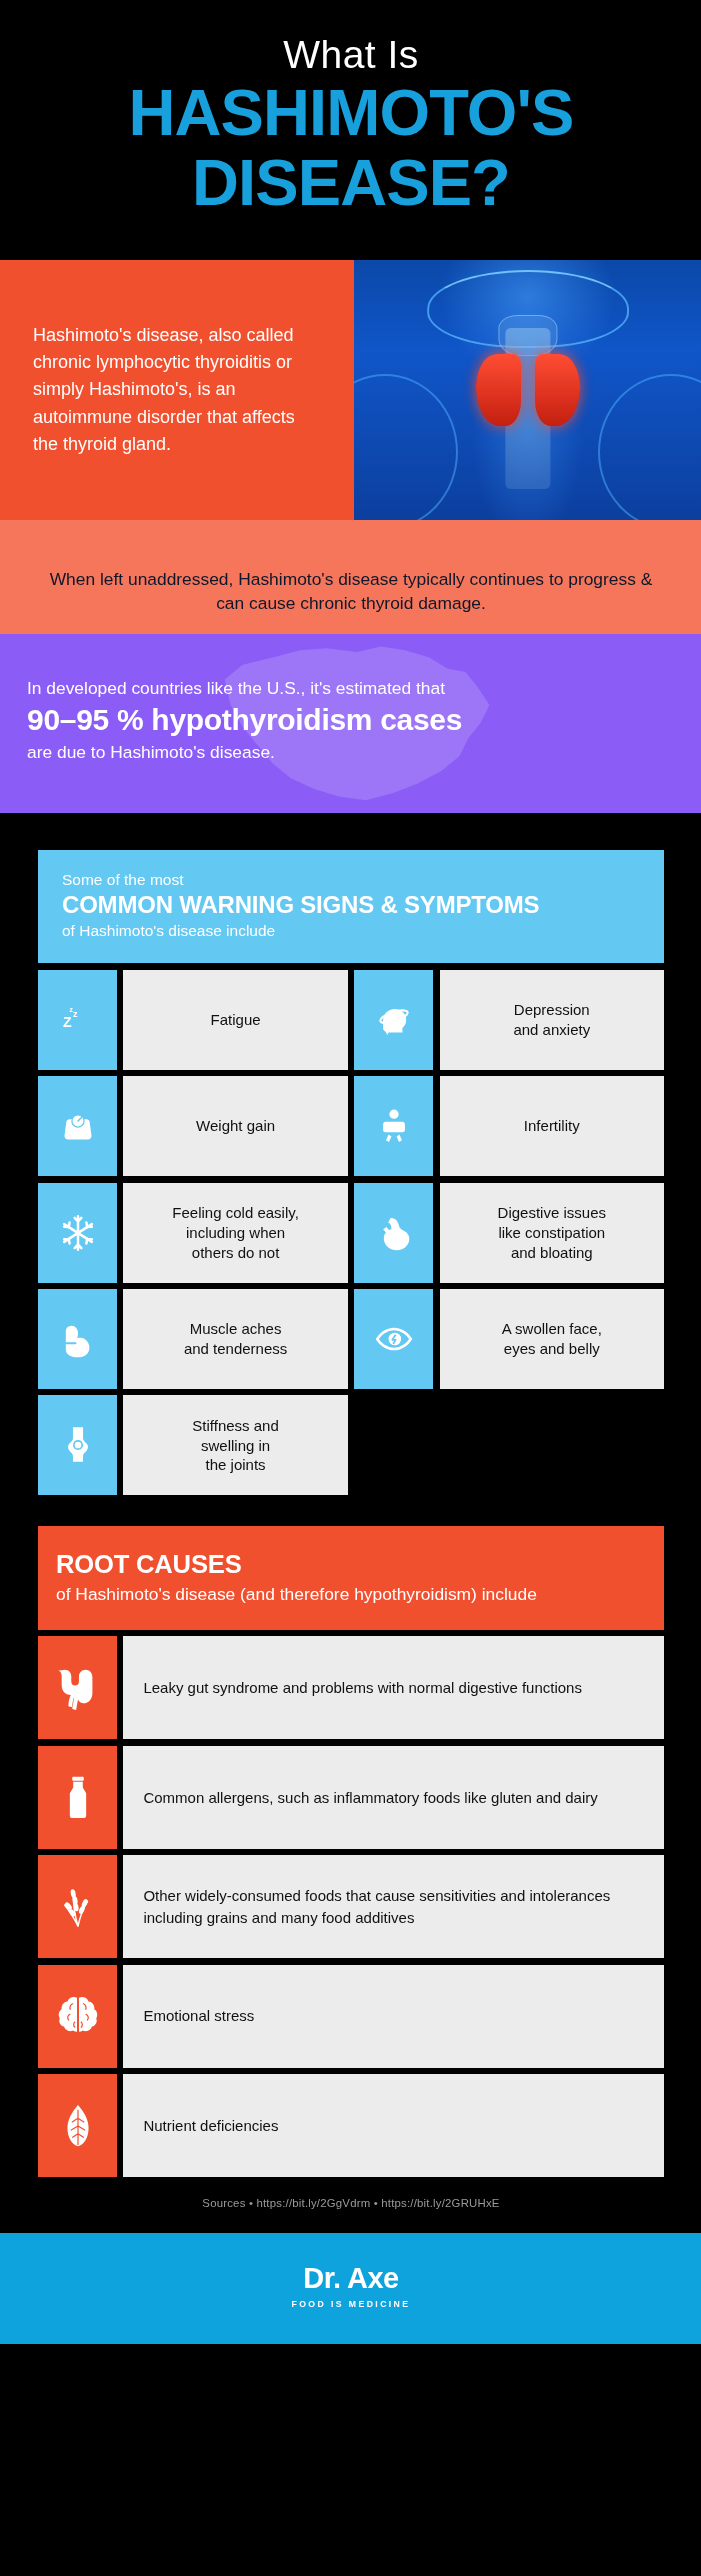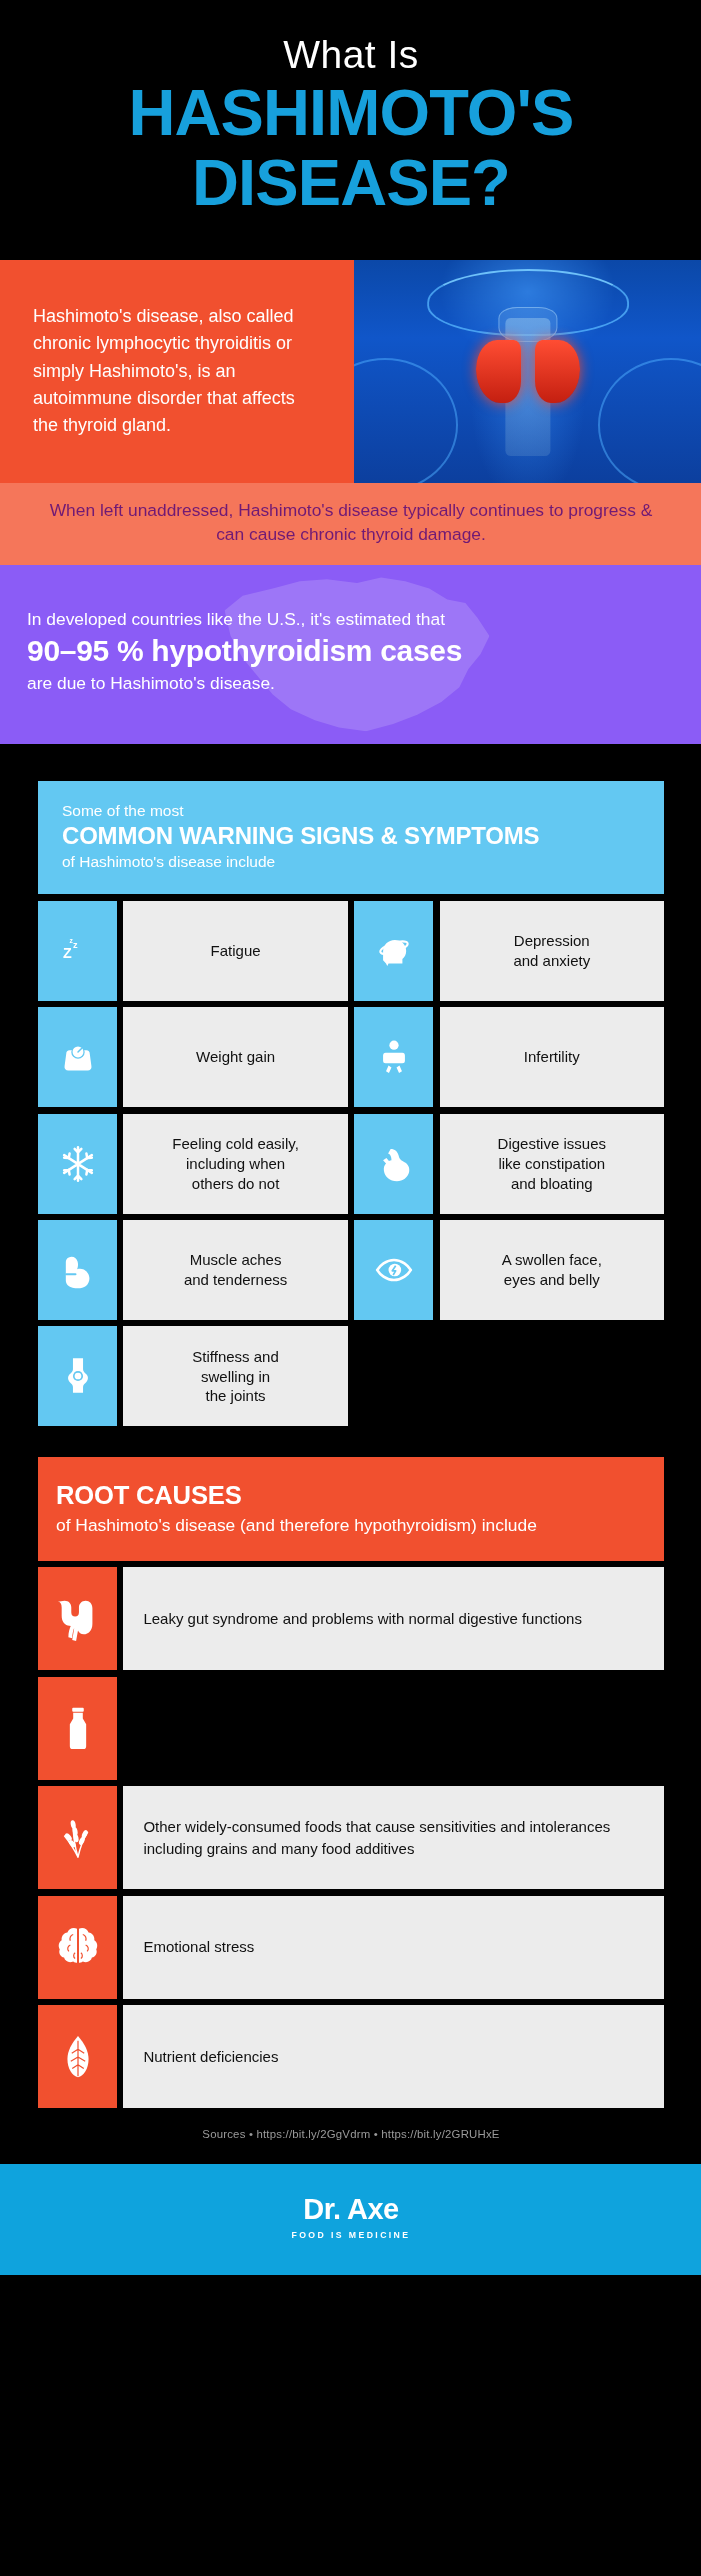--- a/index.html
+++ b/index.html
@@ -15,21 +15,21 @@
   .hero-eyebrow {
     font-size:39px; font-weight:400; color:#ffffff; letter-spacing:0.5px;
     line-height:1.05;
   }
   .hero-title {
     font-size:65px; font-weight:700; color:#17a0dc; letter-spacing:-0.9px;
     line-height:1.02; margin-top:3.7px;
   }
 
   
-  .intro { display:flex; width:100%; height:223px;justify-content:center; }
+  .intro { display:flex; width:100%; height:260px;justify-content:center; }
   .intro-text {
     background:#f1502f; width:354px; display:flex; align-items:center;
     padding:0 33px;
   }
   .intro-text p { font-size:18px; line-height:1.52; color:#fff; font-weight:400; }
   .intro-img {
     flex:1; position:relative; overflow:hidden;
     background:linear-gradient(180deg,#0b48a8 0%,#1056c9 35%,#0c3f9e 100%);
   }
   .neck {
@@ -65,21 +65,21 @@
     position:absolute; left:50%; top:21%; transform:translateX(-50%);
     width:17%; height:16%; border:1.8px solid rgba(150,200,245,.6);
     border-radius:32% 32% 40% 40%;
     background:rgba(120,175,230,.22);
   }
 
   
   .note {
     background:#f5765a; text-align:center; padding:14.6px 37px 18px;
   }
-  .note p { font-size:17.4px; line-height:1.42; color:#701a75; }
+  .note p { font-size:17.4px; line-height:1.42; color:#0f172a;margin-top:32px; }
 
   
   .stat {
     background:#8b5cf6; text-align:left; position:relative;
     padding:42px 27px 48px; overflow:hidden;
   }
   .usmap {
     position:absolute; left:50%; top:50%; transform:translate(-50%,-50%);
     width:301px; height:183px; opacity:.16; background:#fff;
     clip-path:polygon(8% 26%,14% 18%,24% 14%,33% 10%,42% 9%,52% 11%,60% 8%,
@@ -301,20 +301,21 @@
         </div>
         <div class="root-text">Leaky gut syndrome and problems with normal digestive functions</div>
       </div>
       <div class="root-row">
         <div class="root-icon">
           <svg viewBox="0 0 100 100">
             <rect x="38" y="8" width="24" height="8" rx="2"></rect>
             <path d="M40 18h20v12l7 12v46c0 4-2 6-6 6H39c-4 0-6-2-6-6V42l7-12z"></path>
           </svg>
         </div>
+        <div class="root-text">Common allergens, such as inflammatory foods like gluten and dairy</div>
       </div>
       <div class="root-row">
         <div class="root-icon">
           <svg viewBox="0 0 100 100">
             <g stroke="#fff" stroke-width="3" fill="none" stroke-linecap="round">
               <path d="M50 90C44 70 40 48 40 24M50 90c4-18 10-36 20-52M50 90C42 74 32 58 22 46"></path>
             </g>
             <g fill="#fff">
               <ellipse cx="40" cy="22" rx="5" ry="9" transform="rotate(-12 40 22)"></ellipse>
               <ellipse cx="44" cy="36" rx="5" ry="9" transform="rotate(-12 44 36)"></ellipse>

